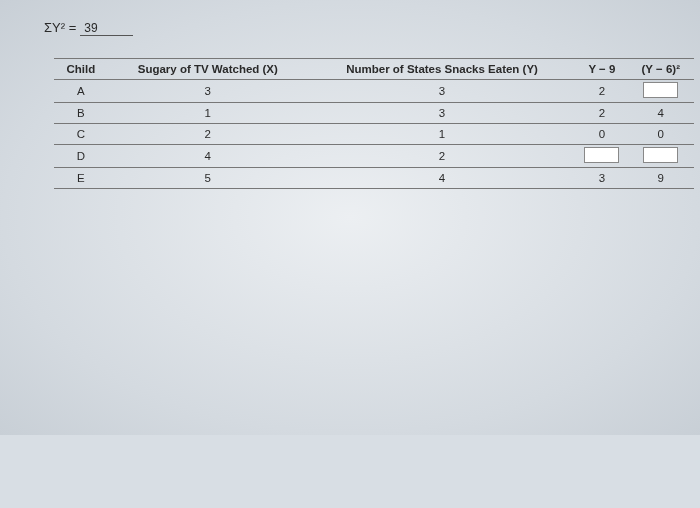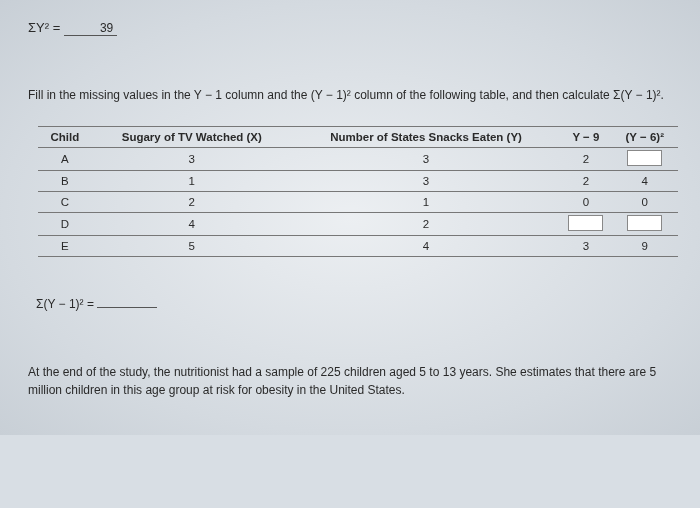--- a/index.html
+++ b/index.html
@@ -10,35 +10,35 @@
     background: #d8dee4;
     font-family: Arial, sans-serif;
     font-size: 12px;
     color: #2a2a2a;
     overflow: hidden;
   }
   .page {
     width: 700px;
     height: 435px;
     box-sizing: border-box;
-    padding: 20px 28px;
+    padding: 20px 44px;
     position: relative;
     background: radial-gradient(ellipse at center, #eceff2 0%, #d4dae0 70%, #c8cfd6 100%);
   }
   .line1 {
     display: flex;
     align-items: baseline;
     gap: 4px;
   }
   .eq-label { font-size: 13px; }
   .answer-blank {
     display: inline-block;
     min-width: 45px;
     border-bottom: 1px solid #555;
-    text-align: right;
+    text-align: left;
     padding: 0 4px;
   }
   .instructions {
     margin-top: 50px;
     font-size: 12px;
     line-height: 1.5;
   }
   table {
     border-collapse: collapse;
     margin-top: 22px;
@@ -89,21 +89,20 @@
 </head>
 <body>
 
 <div class="page">
 
   <div class="line1">
     <span class="eq-label">ΣY² =</span>
     <span class="answer-blank">39</span>
   </div>
 
-  <div class="instructions">Fill in the missing values in the Y − 1 column and the (Y − 1)² column of the following table, and then calculate Σ(Y − 1)².</div>
 
   <table>
     <thead>
       <tr>
         <th>Child</th>
         <th>Sugary of TV Watched (X)</th>
         <th>Number of States Snacks Eaten (Y)</th>
         <th>Y − 9</th>
         <th>(Y − 6)²</th>
       </tr>
@@ -140,21 +139,16 @@
       <tr>
         <td>E</td>
         <td>5</td>
         <td>4</td>
         <td>3</td>
         <td>9</td>
       </tr>
     </tbody>
   </table>
 
-  <div class="sum-line">
-    <span>Σ(Y − 1)² =</span>
-    <span class="long-blank"></span>
-  </div>
 
-  <div class="para2">At the end of the study, the nutritionist had a sample of 225 children aged 5 to 13 years. She estimates that there are 5 million children in this age group at risk for obesity in the United States.</div>
 
 
 </div>
 
 </body></html>

